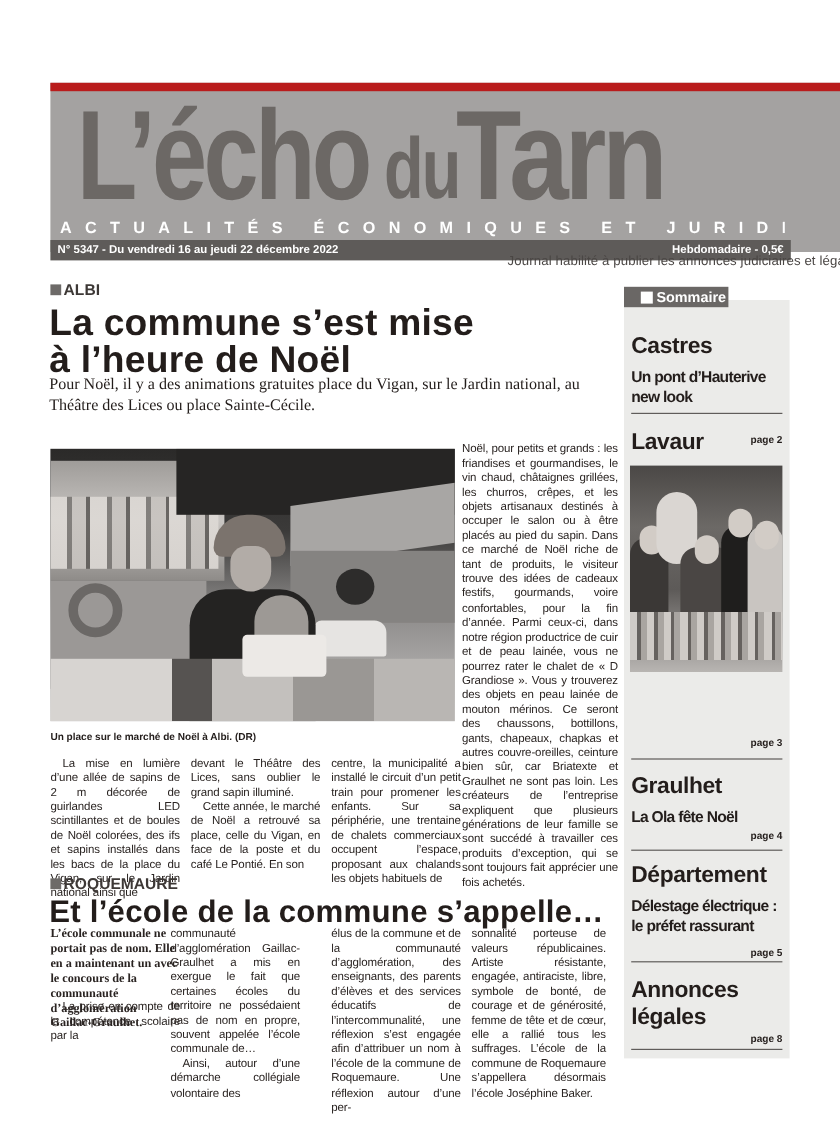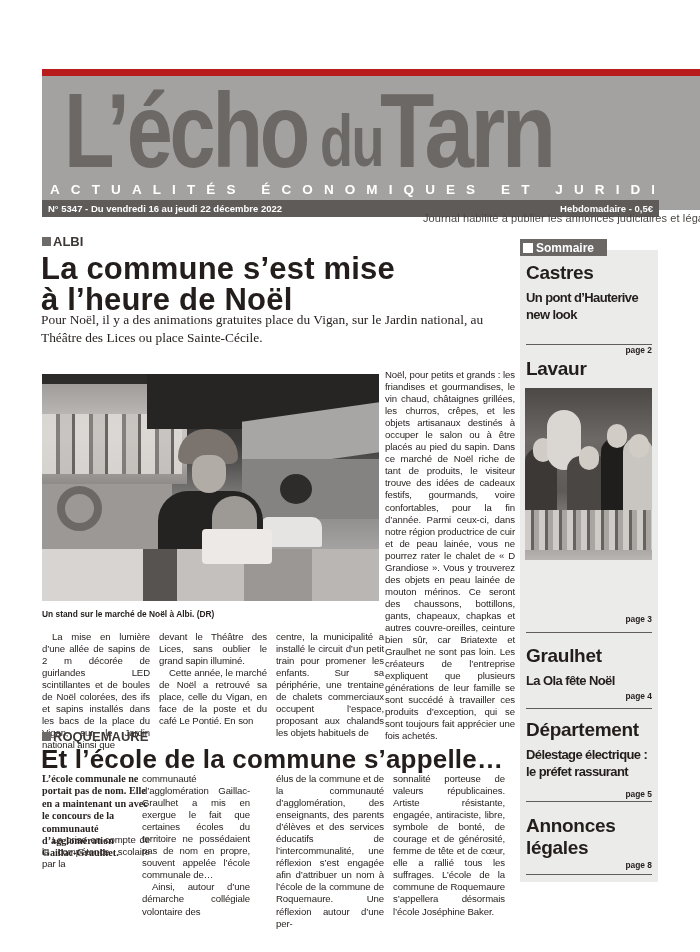--- a/index.html
+++ b/index.html
@@ -79,21 +79,21 @@
   .h2 { left: 41px; top: 746px; font-size: 26px; letter-spacing: 0.2px; white-space: nowrap; }
   .lead2 { position: absolute; left: 42px; top: 773px; width: 108px; font-family: "Liberation Serif", serif; font-size: 10.2px; line-height: 12.4px; font-weight: bold; color: #2a2422; }
   .r1 { left: 42px; top: 834px; width: 108px; }
   .r2 { left: 142px; top: 773px; width: 108px; }
   .r3 { left: 276px; top: 773px; width: 108px; }
   .r4 { left: 393px; top: 773px; width: 112px; }
 
   
   .sommaire-tab {
     position: absolute; left: 520px; top: 239px; width: 87px; height: 17px; background: #6a6765;
-    color: #ffffff; font-weight: bold; font-size: 12px; display: flex; align-items: center; padding-left: 3px;
+    color: #ffffff; font-weight: bold; font-size: 12px; display: flex; align-items: center; padding-left: 14px;
   }
   .sommaire-tab .sq { width: 10px; height: 10px; background: #ffffff; margin-right: 3px; display: inline-block; }
   .sidebar { position: absolute; left: 520px; top: 250px; width: 138px; height: 632px; background: #ebebe9; }
   .sb-sec { position: absolute; left: 6px; width: 126px; color: #231d1b; }
   .sb-title { font-weight: bold; font-size: 19px; letter-spacing: -0.3px; line-height: 22px; }
   .sb-sub { font-weight: bold; font-size: 13px; letter-spacing: -0.6px; line-height: 17px; }
   .sb-page { position: absolute; right: 0; font-size: 8.4px; font-weight: bold; }
   .sb-rule { position: absolute; left: 6px; width: 126px; height: 1px; background: #5f5c5a; }
   .sb-photo {
     position: absolute; left: 5px; top: 138px; width: 127px; height: 172px; overflow: hidden;
@@ -143,21 +143,21 @@
   <div class="pm-person">
     <div class="pm-body"></div>
     <div class="pm-hat"></div>
     <div class="pm-face"></div>
   </div>
   <div class="pm-ball"></div>
   <div class="pm-fur-top"></div>
   <div class="pm-front"></div>
   <div class="pm-fur-hat"></div>
 </div>
-<div class="caption">Un stand sur le marché de Noël à Albi. (DR)</div>
+<div class="caption">Un place sur le marché de Noël à Albi. (DR)</div>
 
 <div class="col c-right">
   <p>Noël, pour petits et grands : les friandises et gourmandises, le vin chaud, châtaignes grillées, les churros, crêpes, et les objets artisanaux destinés à occuper le salon ou à être placés au pied du sapin. Dans ce marché de Noël riche de tant de produits, le visiteur trouve des idées de cadeaux festifs, gourmands, voire confortables, pour la fin d’année. Parmi ceux-ci, dans notre région productrice de cuir et de peau lainée, vous ne pourrez rater le chalet de « D Grandiose ». Vous y trouverez des objets en peau lainée de mouton mérinos. Ce seront des chaussons, bottillons, gants, chapeaux, chapkas et autres couvre-oreilles, ceinture bien sûr, car Briatexte et Graulhet ne sont pas loin. Les créateurs de l’entreprise expliquent que plusieurs générations de leur famille se sont succédé à travailler ces produits d’exception, qui se sont toujours fait apprécier une fois achetés.</p>
 </div>
 <div class="col c1">
   <p class="ind">La mise en lumière d’une allée de sapins de 2 m décorée de guirlandes LED scintillantes et de boules de Noël colorées, des ifs et sapins installés dans les bacs de la place du Vigan, sur le Jardin national ainsi que</p>
 </div>
 <div class="col c2">
   <p>devant le Théâtre des Lices, sans oublier le grand sapin illuminé.</p>
   <p class="ind">Cette année, le marché de Noël a retrouvé sa place, celle du Vigan, en face de la poste et du café Le Pontié. En son</p>
@@ -181,21 +181,21 @@
 </div>
 <div class="col r3">
   <p>élus de la commune et de la communauté d’agglomération, des enseignants, des parents d’élèves et des services éducatifs de l’intercommunalité, une réflexion s’est engagée afin d’attribuer un nom à l’école de la commune de Roquemaure. Une réflexion autour d’une per-</p>
 </div>
 <div class="col r4">
   <p>sonnalité porteuse de valeurs républicaines. Artiste résistante, engagée, antiraciste, libre, symbole de bonté, de courage et de générosité, femme de tête et de cœur, elle a rallié tous les suffrages. L’école de la commune de Roquemaure s’appellera désormais l’école Joséphine Baker.</p>
 </div>
 
 <aside class="sidebar">
 
-  <div class="sb-sec" style="top:12px; height:82px;">
+  <div class="sb-sec" style="top:28px; height:82px;">
     <div class="sb-title">Castres</div>
     <div class="sb-sub" style="margin-top:5px;">Un pont d’Hauterive new look</div>
     <div class="sb-page" style="top:69px;margin-top:14px;">page 2</div>
   </div>
   <div class="sb-rule" style="top:94px;"></div>
 
   <div class="sb-sec" style="top:108px; height:240px;">
     <div class="sb-title">Lavaur</div>
     <div class="sb-page" style="top:256px;">page 3</div>
   </div>

